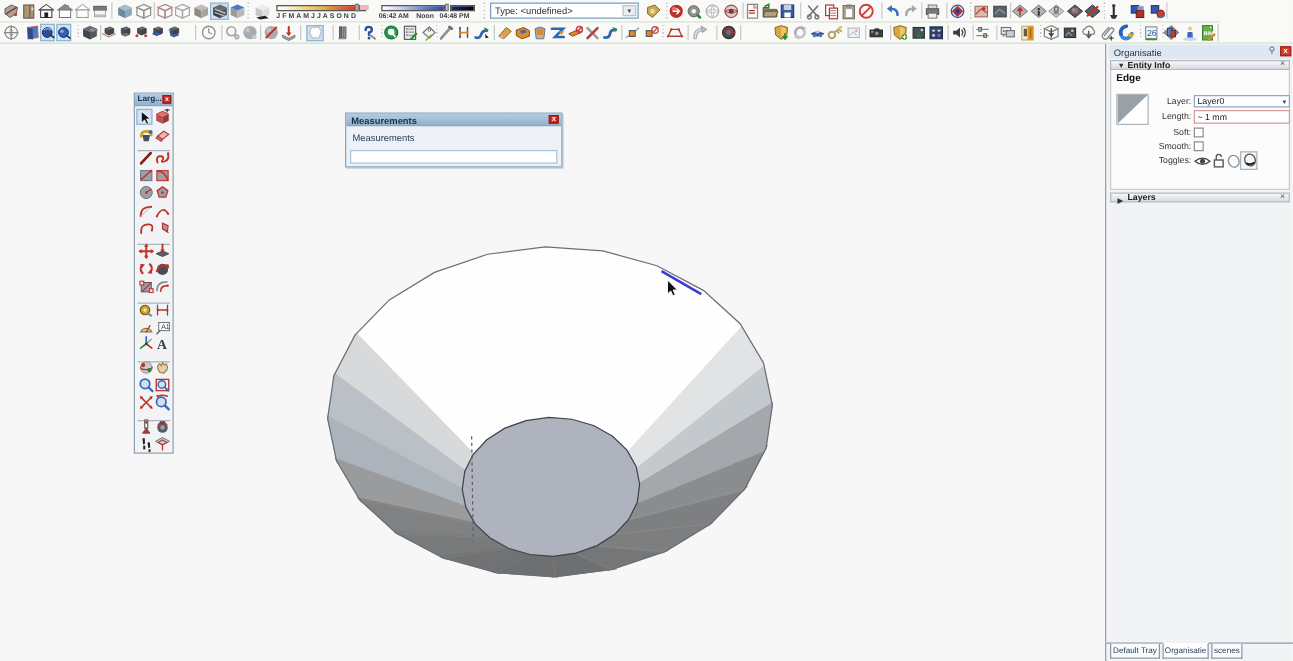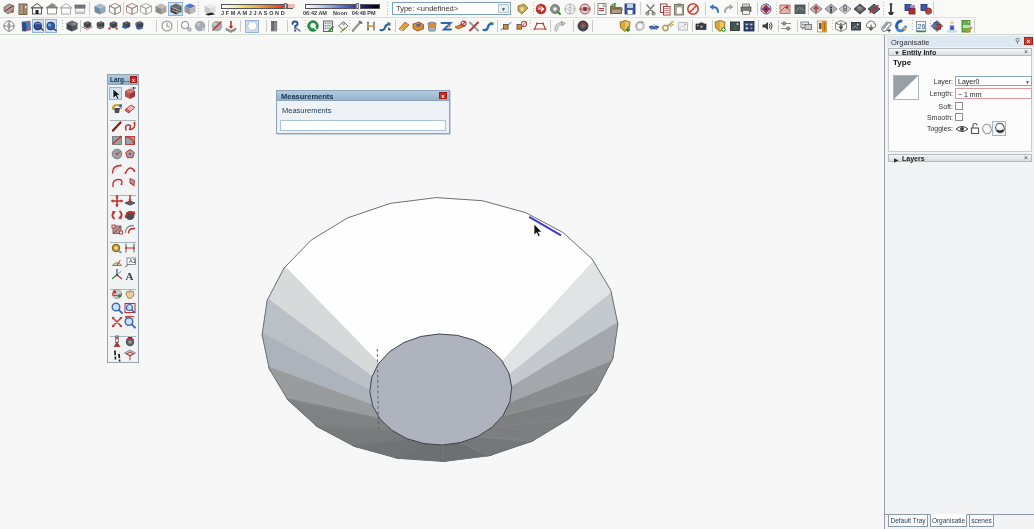--- a/index.html
+++ b/index.html
@@ -815,21 +815,21 @@
 <span style="position:absolute;left:4px;top:1.5px;font-size:7.5px;color:#333">Organisatie</span>
 <span style="position:absolute;right:12px;top:1px;width:7px;height:8px;color:#555;font-size:7px;line-height:8px">⚲</span>
 <span style="position:absolute;right:1px;top:1px;width:9px;height:8px;background:#d43c30;border:1px solid #a02418;color:#fff;font-size:6px;line-height:7px;text-align:center;font-weight:bold">x</span>
 </div>
 <div class="ab" style="left:3px;top:13px;width:144px;height:7.5px;background:linear-gradient(to bottom,#f6f7f8,#d8dde2);border:1px solid #b5bac0">
 <span style="position:absolute;left:5px;top:0.5px;font-size:6px;color:#333">▼</span>
 <span style="position:absolute;left:13px;top:-0.5px;font-size:7px;font-weight:bold;color:#222">Entity Info</span>
 <span style="position:absolute;right:3px;top:-1px;font-size:7px;color:#444">×</span>
 </div>
 <div class="ab" style="left:3px;top:20.5px;width:144px;height:96px;background:#fcfcfc;border:1px solid #c8ccd0;border-top:none"></div>
-<span style="position:absolute;left:8px;top:23px;font-size:8px;font-weight:bold;color:#111">Type</span>
+<span style="position:absolute;left:8px;top:23px;font-size:8px;font-weight:bold;color:#111">Edge</span>
 <div class="ab" style="left:8px;top:40px;width:26px;height:25px;background:#fff;border:1px solid #b0b4b8">
 <svg width="24" height="23" viewBox="0 0 24 23">
           <polygon points="0,0 24,0 0,23" fill="#98a0a8"></polygon>
         </svg>
 </div>
 <span style="position:absolute;left:0;top:43px;width:68px;text-align:right;font-size:7px;color:#333">Layer:</span>
 <div class="ab" style="left:70px;top:41px;width:77px;height:10px;background:#fff;border:1px solid #8aa8c2">
 <span style="position:absolute;left:2px;top:1px;font-size:7px;color:#222">Layer0</span>
 <span style="position:absolute;right:1px;top:1.5px;font-size:5px;color:#446">▼</span>
 </div>

